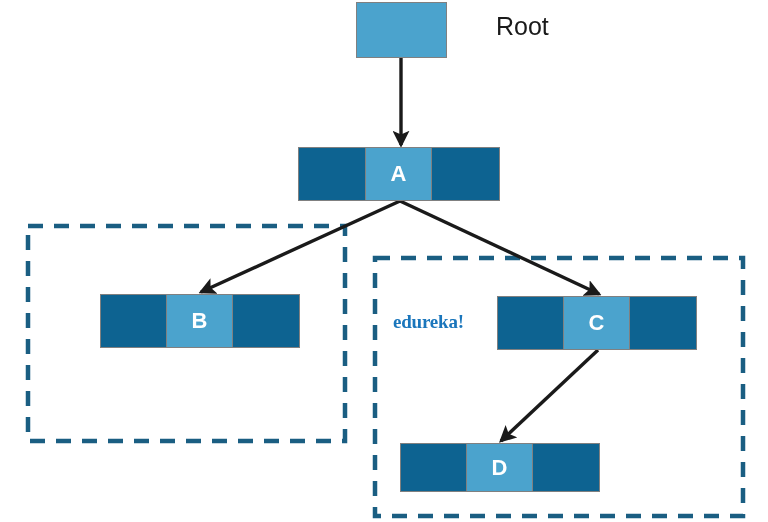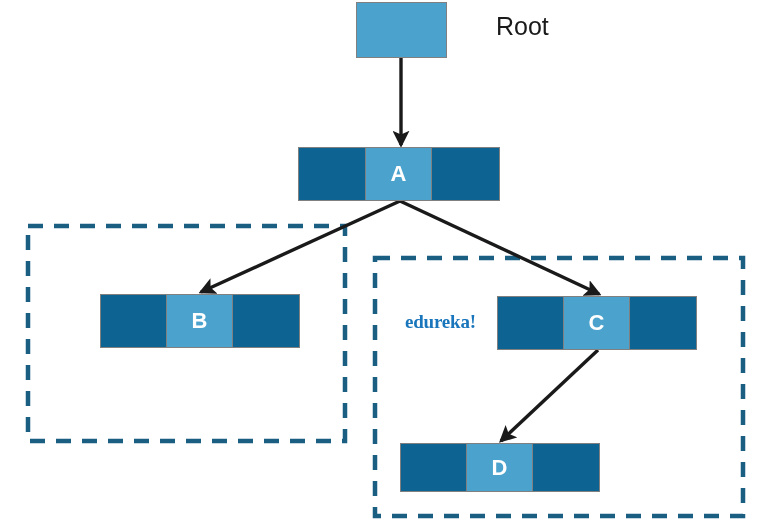--- a/index.html
+++ b/index.html
@@ -128,15 +128,15 @@
   </div>
 
   <div class="node" style="left:400px; top:443px; width:200px; height:49px;">
     <div class="seg seg-dark" style="width:33.33%;"></div>
     <div class="seg seg-light" style="width:33.33%;">
       <span class="seg-label">D</span>
     </div>
     <div class="seg seg-dark" style="width:33.34%;"></div>
   </div>
 
-  <div class="brand" style="left:393px; top:312px;margin-left:12px;">edureka!</div>
+  <div class="brand" style="left:393px; top:312px;">edureka!</div>
 
 </div>
 
 </body></html>

